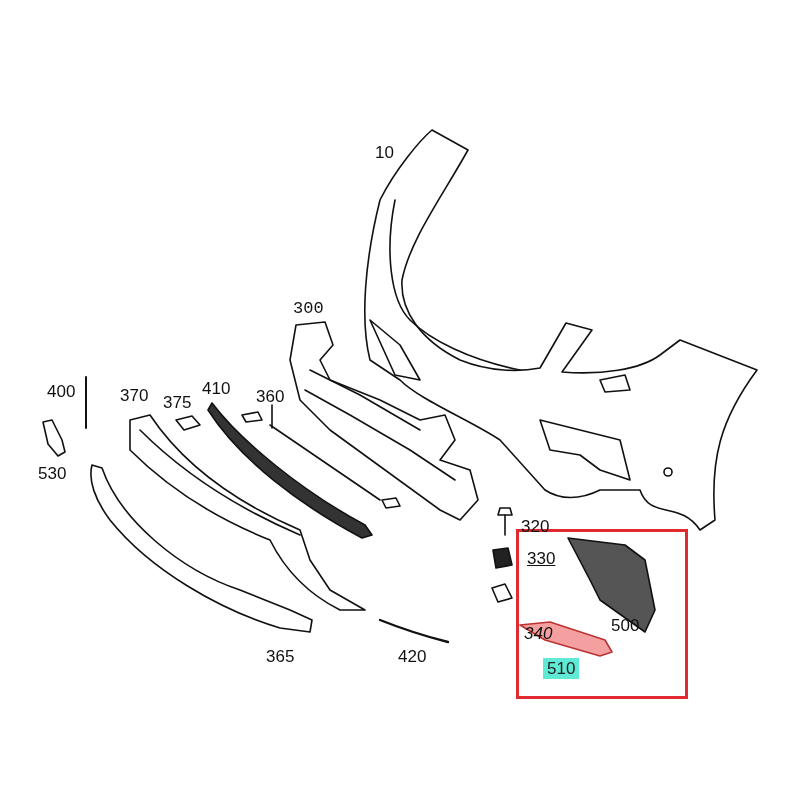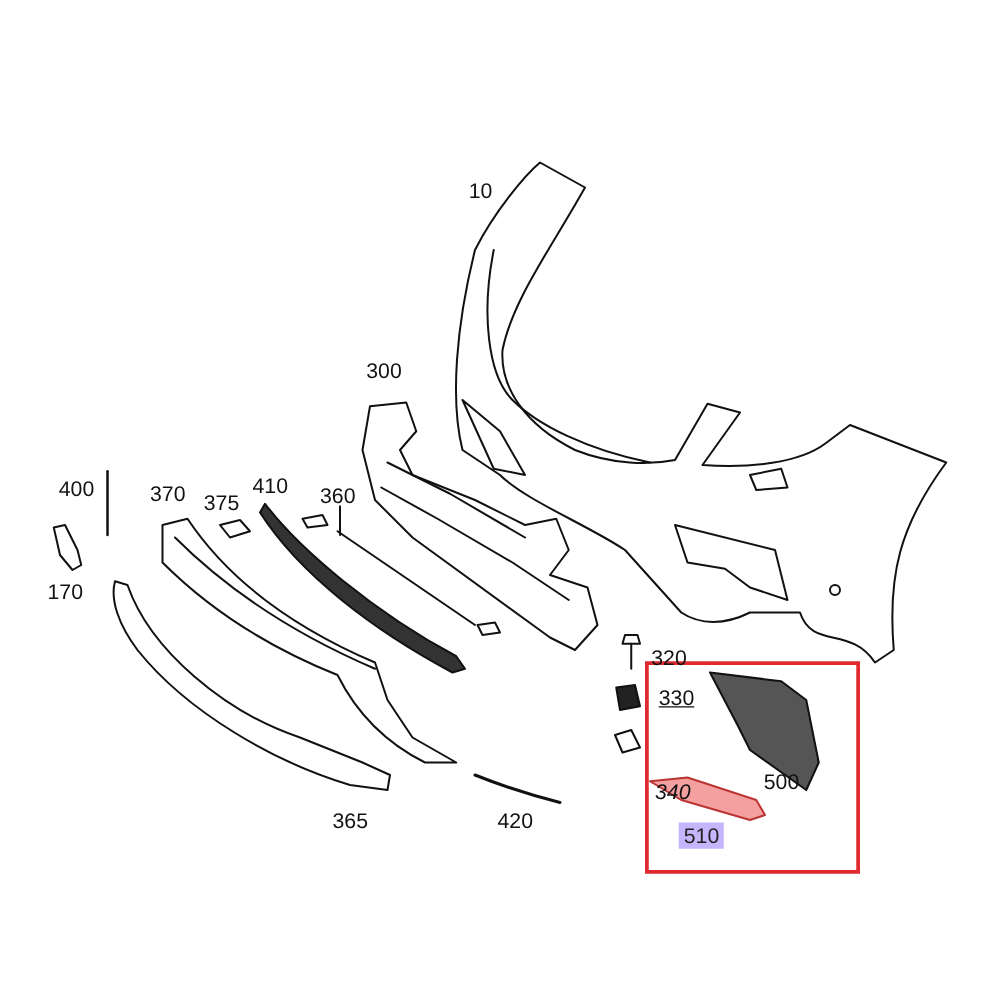--- a/index.html
+++ b/index.html
@@ -1,19 +1,19 @@
 <!DOCTYPE html>
 <html><head>
 <meta charset="utf-8">
 <style>
   html, body { margin:0; padding:0; background:#ffffff; }
   body { width:800px; height:800px; position:relative; overflow:hidden; font-family:"Liberation Sans", sans-serif; }
   .canvas { position:absolute; left:0; top:0; width:800px; height:800px; }
   .label { position:absolute; font-size:17px; color:#111; line-height:1; }
-  .hl { background:#c4b5fd; color:#222; padding:2px 4px; }
+  .hl { background:#5eead4; color:#222; padding:2px 4px; }
   .box { position:absolute; border:3px solid #e02a2f; }
   svg { position:absolute; left:0; top:0; }
 </style>
 </head>
 <body>
 
 <div class="canvas">
   <svg width="800" height="800" viewBox="0 0 800 800" fill="none" stroke="#111" stroke-width="1.6" stroke-linejoin="round" stroke-linecap="round">
 
     <g>
@@ -63,27 +63,27 @@
     <path d="M492 588 L505 584 L512 598 L498 602 Z"></path>
 
     <path d="M568 538 L625 545 L645 560 L655 610 L645 632 L600 600 L590 580 Z" fill="#555"></path>
 
     <path d="M520 625 L550 622 L605 640 L612 652 L600 656 L545 640 Z" fill="#f5a0a0" stroke="#b33"></path>
   </svg>
 
   <div class="box" style="left:516px;top:529px;width:166px;height:164px;"></div>
 
   <span class="label" style="left:375px;top:144px;">10</span>
-  <span class="label" style="left:293px;top:288px;">300</span>
+  <span class="label" style="left:293px;top:300px;font-family:Liberation Mono, monospace;">300</span>
   <span class="label" style="left:47px;top:383px;text-align:center;">400</span>
   <span class="label" style="left:120px;top:387px;">370</span>
   <span class="label" style="left:163px;top:394px;">375</span>
   <span class="label" style="left:202px;top:380px;">410</span>
   <span class="label" style="left:256px;top:388px;">360</span>
-  <span class="label" style="left:38px;top:465px;">170</span>
+  <span class="label" style="left:38px;top:465px;">530</span>
   <span class="label" style="left:521px;top:518px;">320</span>
   <span class="label" style="left:527px;top:550px;text-decoration:underline;">330</span>
   <span class="label" style="left:524px;top:625px;font-style:italic;">340</span>
   <span class="label" style="left:611px;top:617px;">500</span>
   <span class="label hl" style="left:543px;top:658px;">510</span>
   <span class="label" style="left:266px;top:648px;">365</span>
   <span class="label" style="left:398px;top:648px;">420</span>
 </div>
 
 </body></html>

